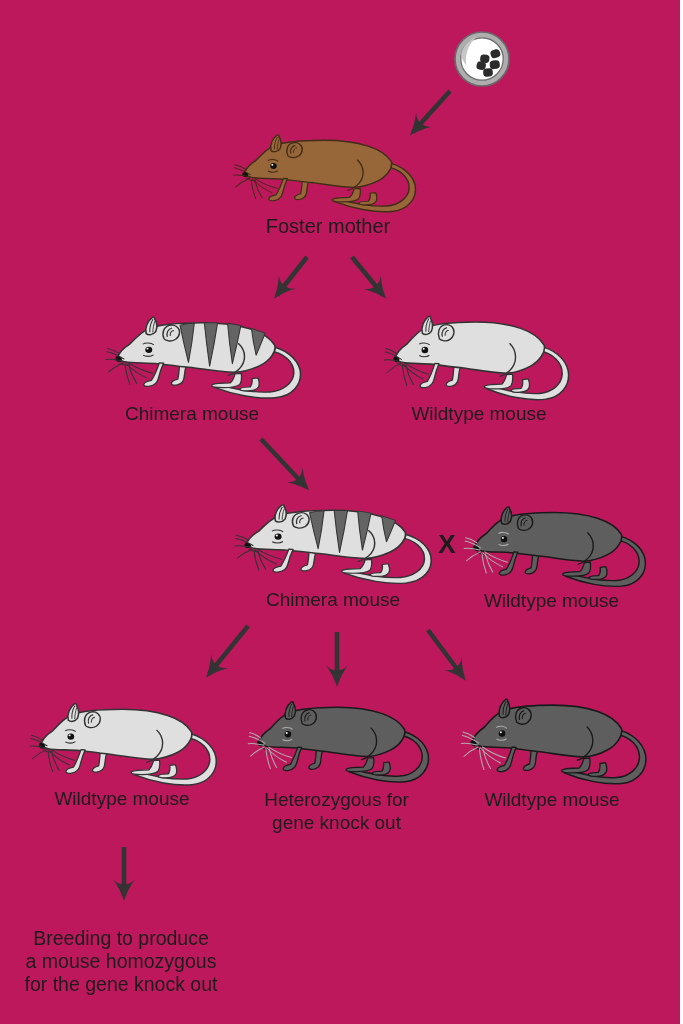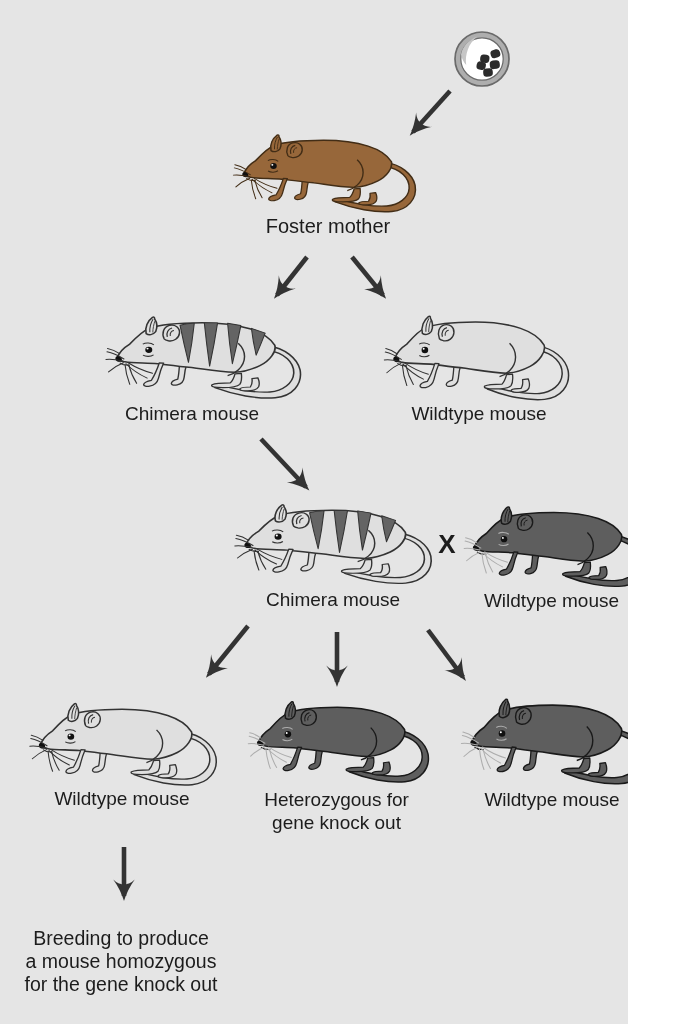--- a/index.html
+++ b/index.html
@@ -1,16 +1,16 @@
 <!DOCTYPE html>
 <html><head>
 <meta charset="utf-8">
 <style>
 html,body{margin:0;padding:0;background:#ffffff;}
-#stage{position:relative;width:628px;height:1024px;background:#e5e5e5;overflow:hidden;}
+#stage{position:relative;width:680px;height:1024px;background:#be185d;overflow:hidden;}
 svg text{font-family:"Liberation Sans",sans-serif;fill:#1c1c1c;}
 </style>
 </head>
 <body>
 <div id="stage">
 <svg width="683" height="1024" viewBox="0 0 683 1024">
 <defs>
 <marker id="ah" viewBox="0 0 12 12" refX="9" refY="6" markerWidth="5.1" markerHeight="5.1" orient="auto-start-reverse">
   <path d="M0.5,0.5 C4,3 8,5 11.5,6 C8,7 4,9 0.5,11.5 C2.5,9.5 3,7.5 3,6 C3,4.5 2.5,2.5 0.5,0.5 Z" fill="#333333"></path>
 </marker>

